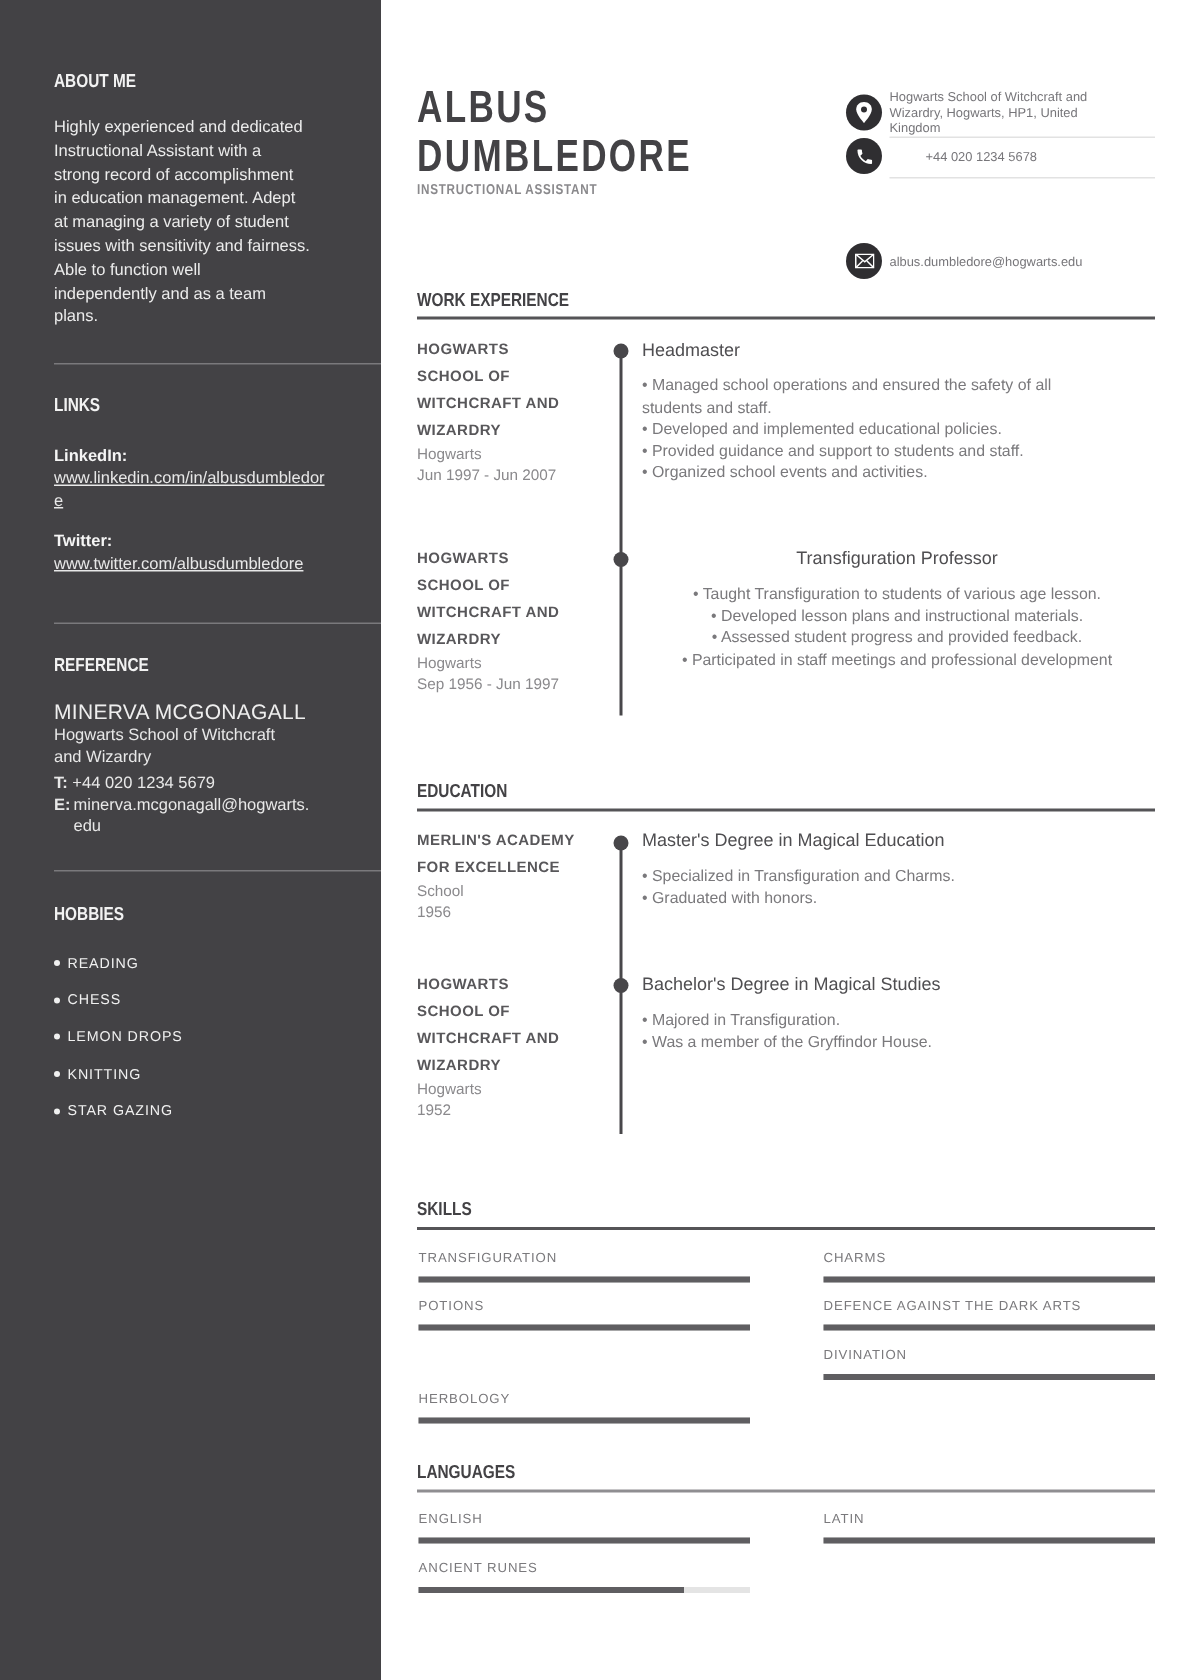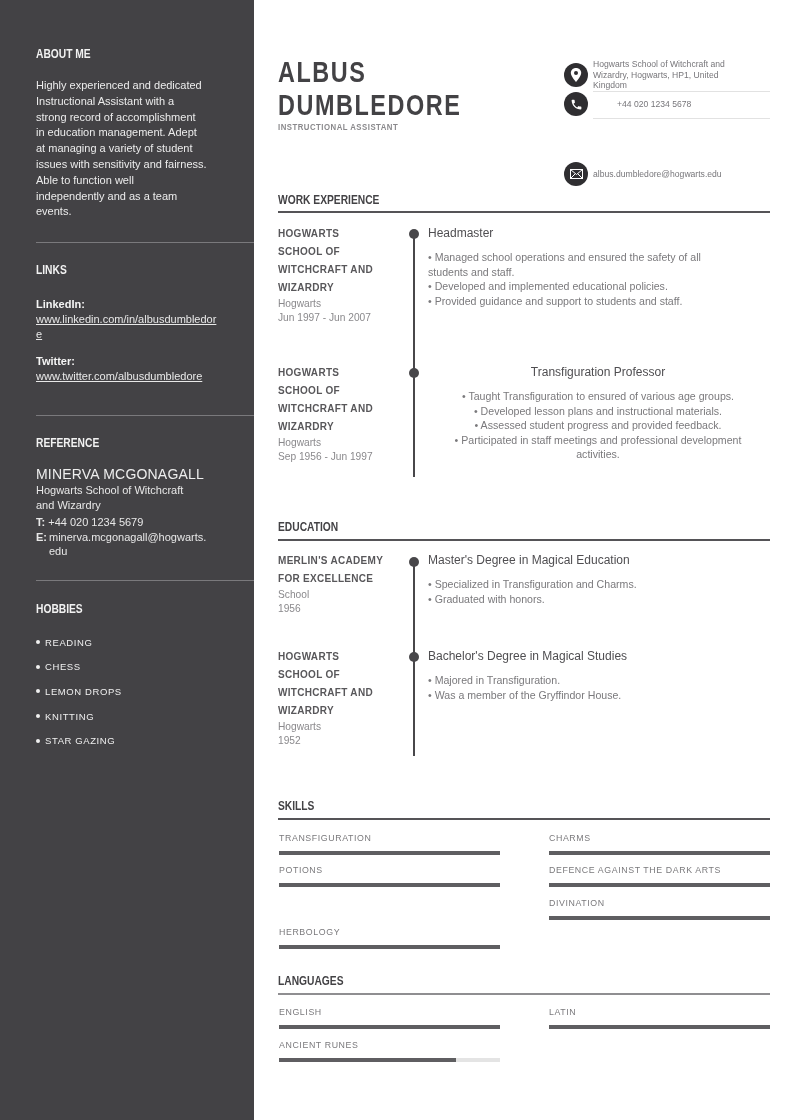--- a/index.html
+++ b/index.html
@@ -52,21 +52,21 @@
     <div class="sb-title">ABOUT ME</div>
     <div class="sb-text" style="margin-top:17px;">
       <div>Highly experienced and dedicated</div>
       <div>Instructional Assistant with a</div>
       <div>strong record of accomplishment</div>
       <div>in education management. Adept</div>
       <div>at managing a variety of student</div>
       <div>issues with sensitivity and fairness.</div>
       <div>Able to function well</div>
       <div>independently and as a team</div>
-      <div>events.</div>
+      <div>plans.</div>
     </div>
   </div>
   <div class="sb-divider" style="top:242px;"></div>
 
   <div class="sb-section" style="top:263px;">
     <div class="sb-title">LINKS</div>
     <div style="margin-top:20px;">
       <div class="link-label">LinkedIn:</div>
       <a class="link-url">www.linkedin.com/in/albusdumbledore</a>
     </div>
@@ -179,39 +179,39 @@
   <div class="meta">Hogwarts</div>
   <div class="meta">Jun 1997 - Jun 2007</div>
 </div>
 <div class="entry-right" style="top:226px;">
   <div class="role">Headmaster</div>
   <div class="bullets">
     <div>• Managed school operations and ensured the safety of all</div>
     <div>students and staff.</div>
     <div>• Developed and implemented educational policies.</div>
     <div>• Provided guidance and support to students and staff.</div>
+    <div>• Organized school events and activities.</div>
   </div>
 </div>
 
 <div class="entry-left" style="top:364px;">
   <div class="org">HOGWARTS</div>
   <div class="org">SCHOOL OF</div>
   <div class="org">WITCHCRAFT AND</div>
   <div class="org">WIZARDRY</div>
   <div class="meta">Hogwarts</div>
   <div class="meta">Sep 1956 - Jun 1997</div>
 </div>
 <div class="entry-right" style="top:365px;text-align:center;">
   <div class="role">Transfiguration Professor</div>
   <div class="bullets">
-    <div>• Taught Transfiguration to ensured of various age groups.</div>
+    <div>• Taught Transfiguration to students of various age lesson.</div>
     <div>• Developed lesson plans and instructional materials.</div>
     <div>• Assessed student progress and provided feedback.</div>
     <div>• Participated in staff meetings and professional development</div>
-    <div>activities.</div>
   </div>
 </div>
 
 <div class="sec-title" style="top:520px;">EDUCATION</div>
 <div class="sec-rule" style="top:539px;"></div>
 
 <div class="timeline" style="top:562px; height:194px;"></div>
 <div class="tdot" style="top:557px;"></div>
 <div class="tdot" style="top:652px;"></div>
 

